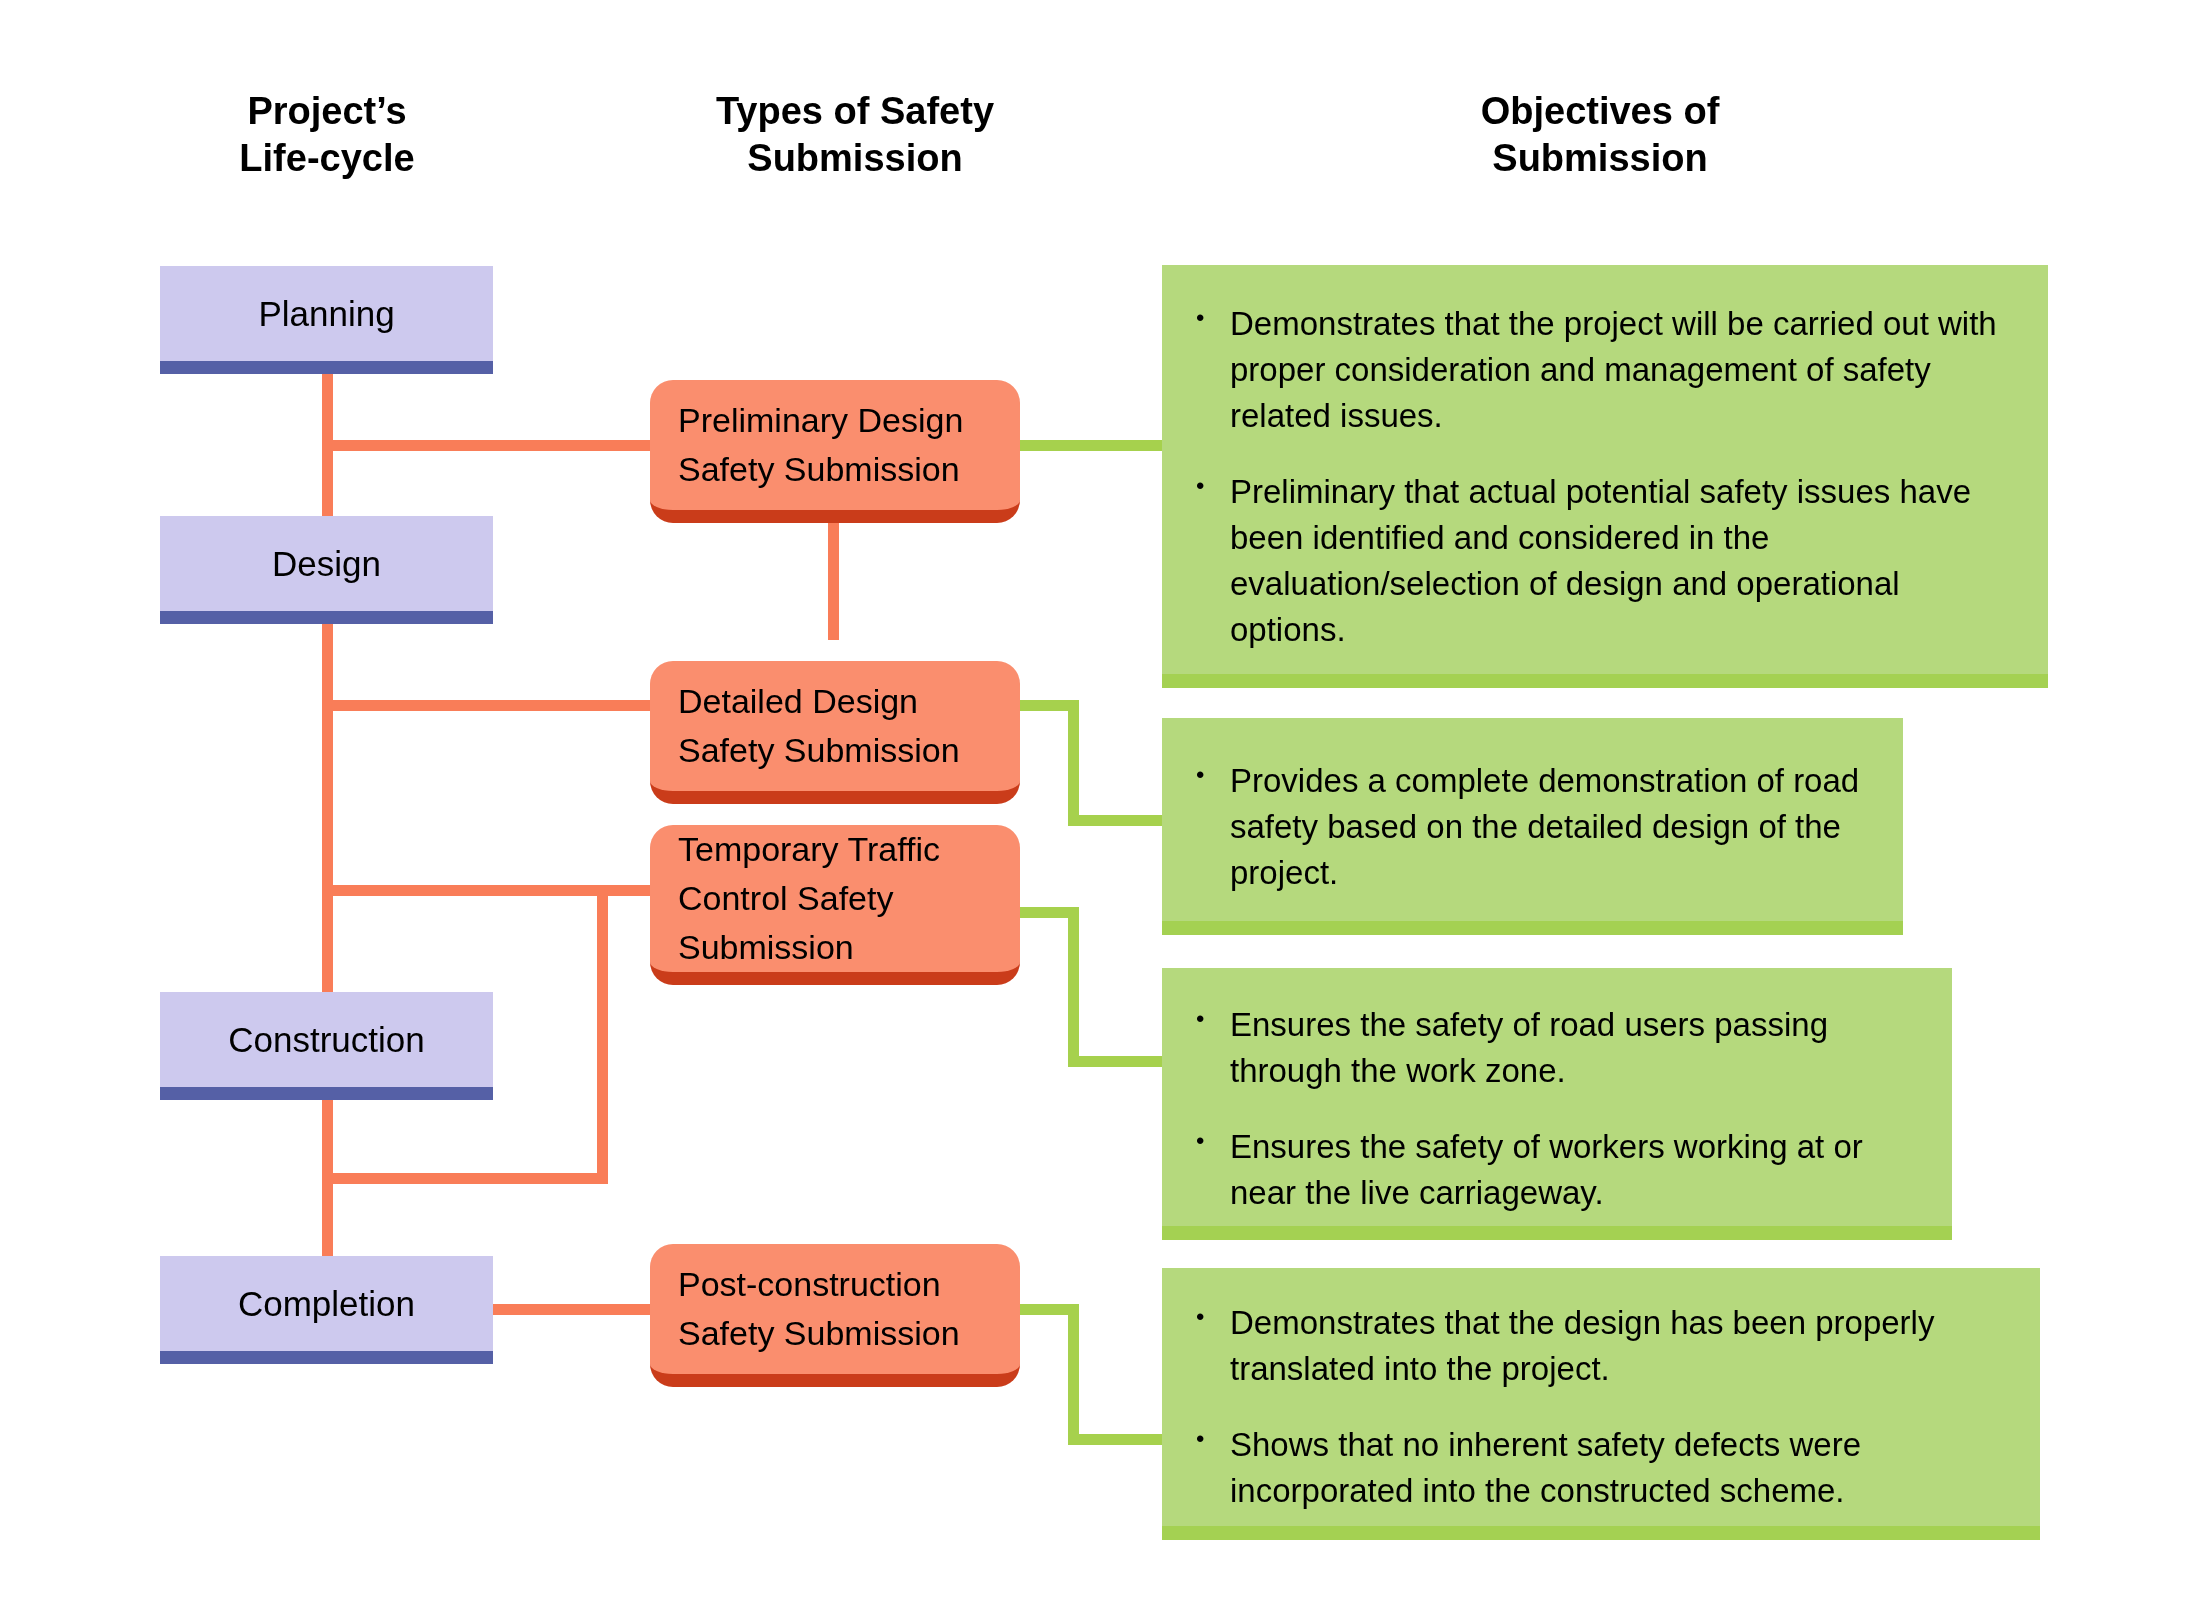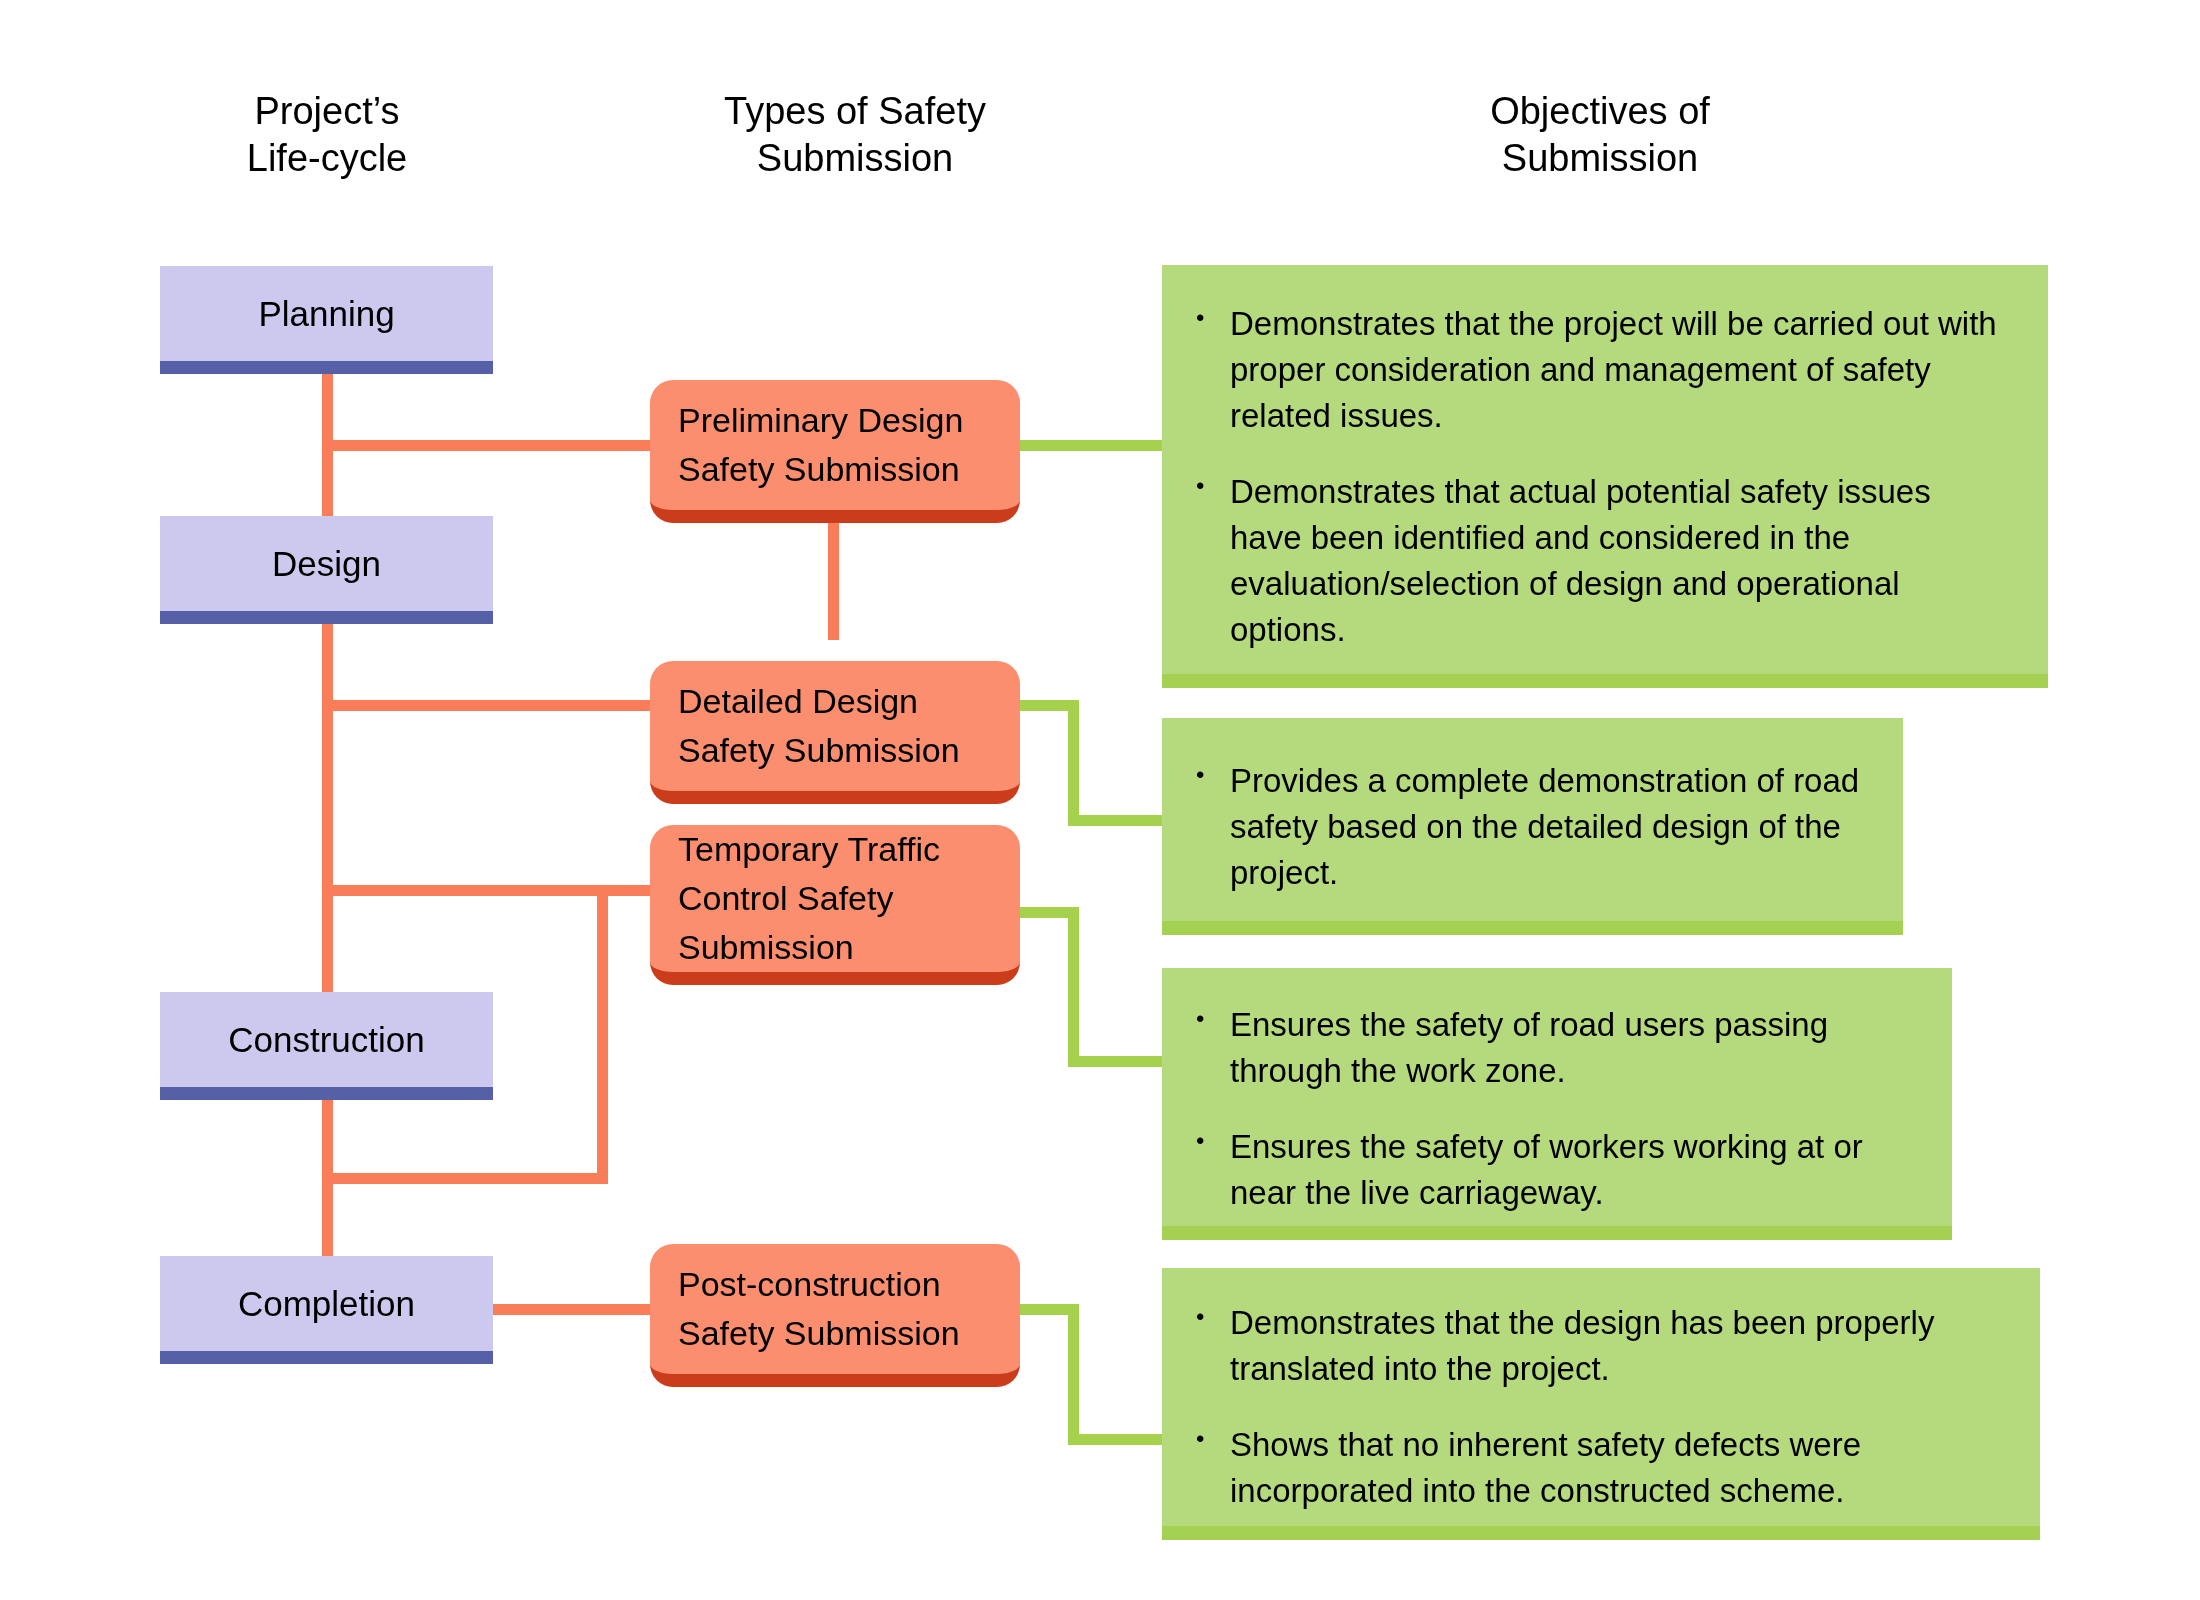--- a/index.html
+++ b/index.html
@@ -3,21 +3,21 @@
 <meta charset="utf-8">
 <style>
   html,body{margin:0;padding:0;background:#ffffff;}
   #canvas{
     position:relative;width:2200px;height:1600px;background:#fff;overflow:hidden;
     font-family:"Liberation Sans","DejaVu Sans",sans-serif;color:#000;
   }
   
   .col-header{
     position:absolute;width:400px;text-align:center;
-    font-weight:normal;font-size:38px;line-height:47px;white-space:pre-line;
+    font-weight:bold;font-size:38px;line-height:47px;white-space:pre-line;
   }
   #hdr-lifecycle{left:127px;top:88px;}
   #hdr-types{left:655px;top:88px;}
   #hdr-objectives{left:1400px;top:88px;}
 
   
   .oline{position:absolute;background:var(--lifecycle-line,#f97d58);}
   .gline{position:absolute;background:var(--objective-line,#a6d14d);}
   #ln-spine  {left:322px;top:374px;width:11px;height:882px;}
   #ln-1      {left:322px;top:440px;width:328px;height:11px;}
@@ -139,21 +139,21 @@
     <span>Post-construction Safety Submission</span>
   </div>
 
   <div class="obj-box" id="obj-1">
     <div class="bullet">
       <span class="dot">•</span>
       <span class="btxt">Demonstrates that the project will be carried out with proper consideration and management of safety related issues.</span>
     </div>
     <div class="bullet">
       <span class="dot">•</span>
-      <span class="btxt">Demonstrates that actual potential safety issues have been identified and considered in the evaluation/selection of design and operational options.</span>
+      <span class="btxt">Preliminary that actual potential safety issues have been identified and considered in the evaluation/selection of design and operational options.</span>
     </div>
   </div>
 
   <div class="obj-box" id="obj-2">
     <div class="bullet">
       <span class="dot">•</span>
       <span class="btxt">Provides a complete demonstration of road safety based on the detailed design of the project.</span>
     </div>
   </div>
 

